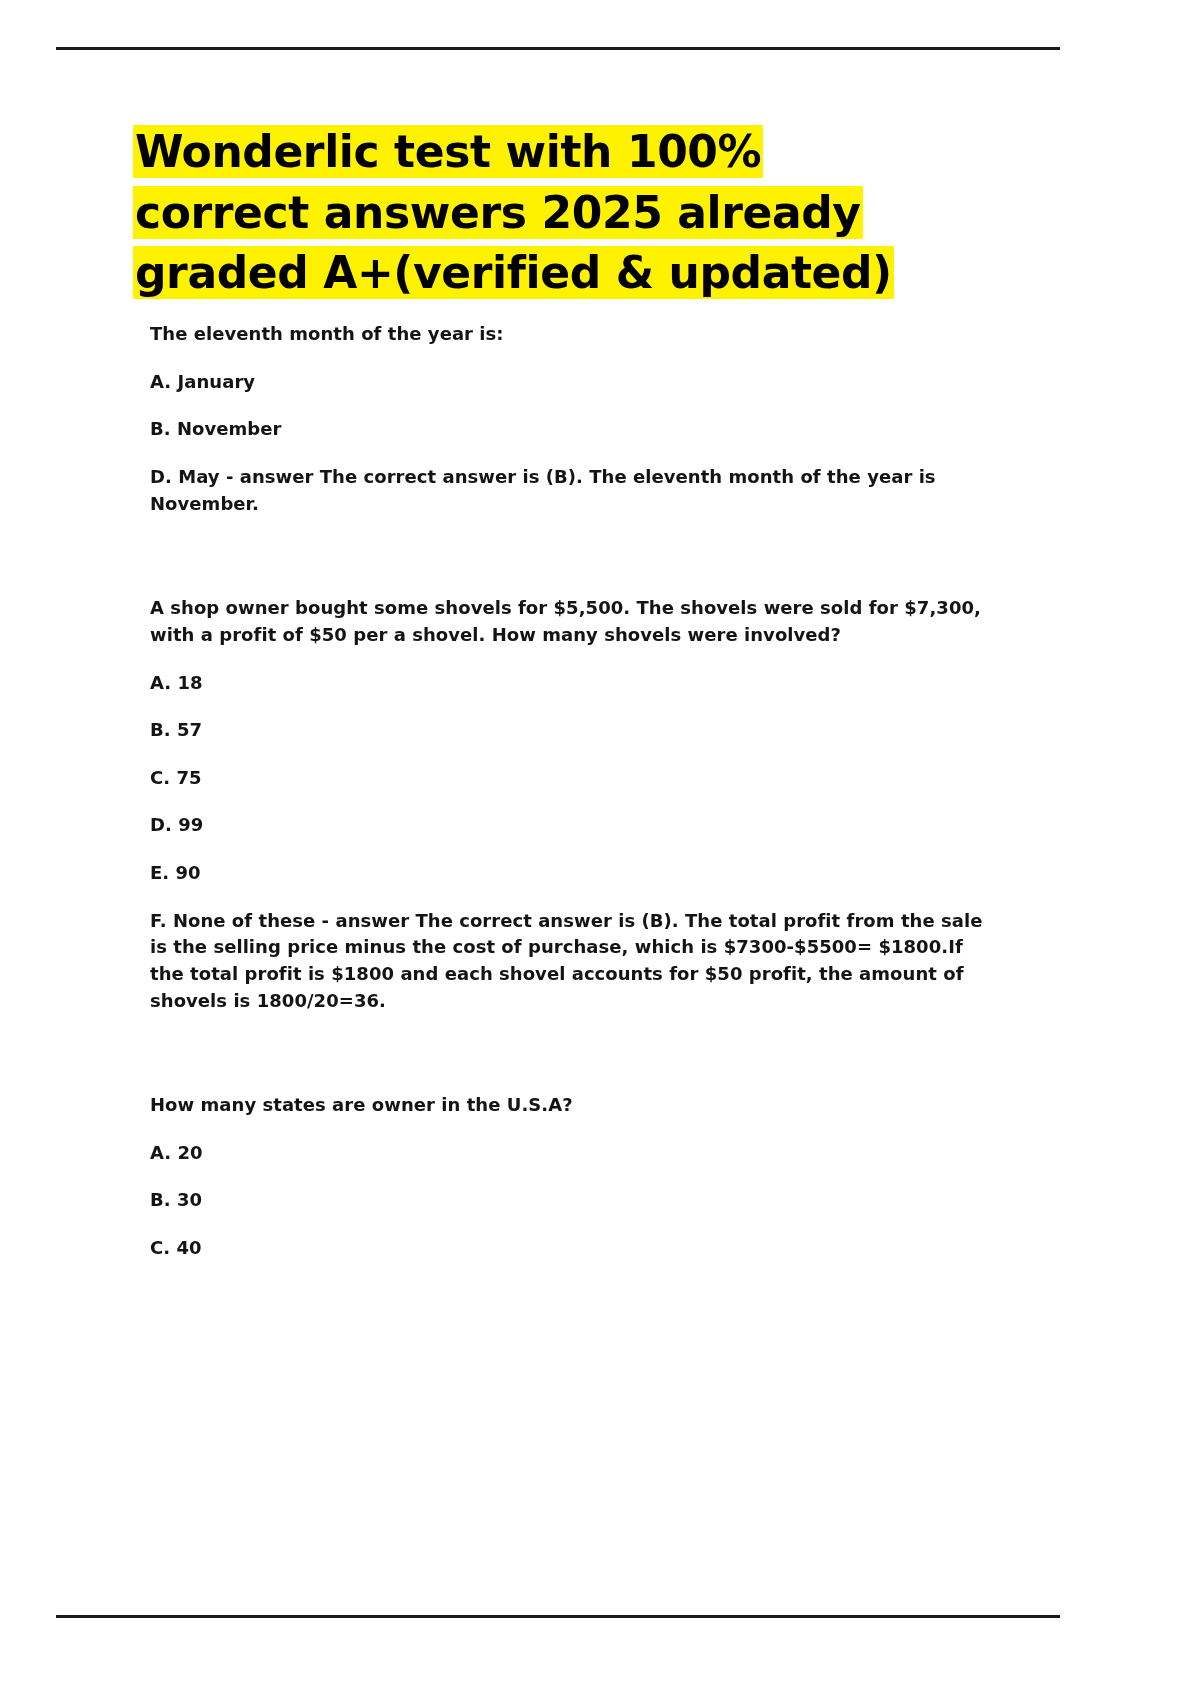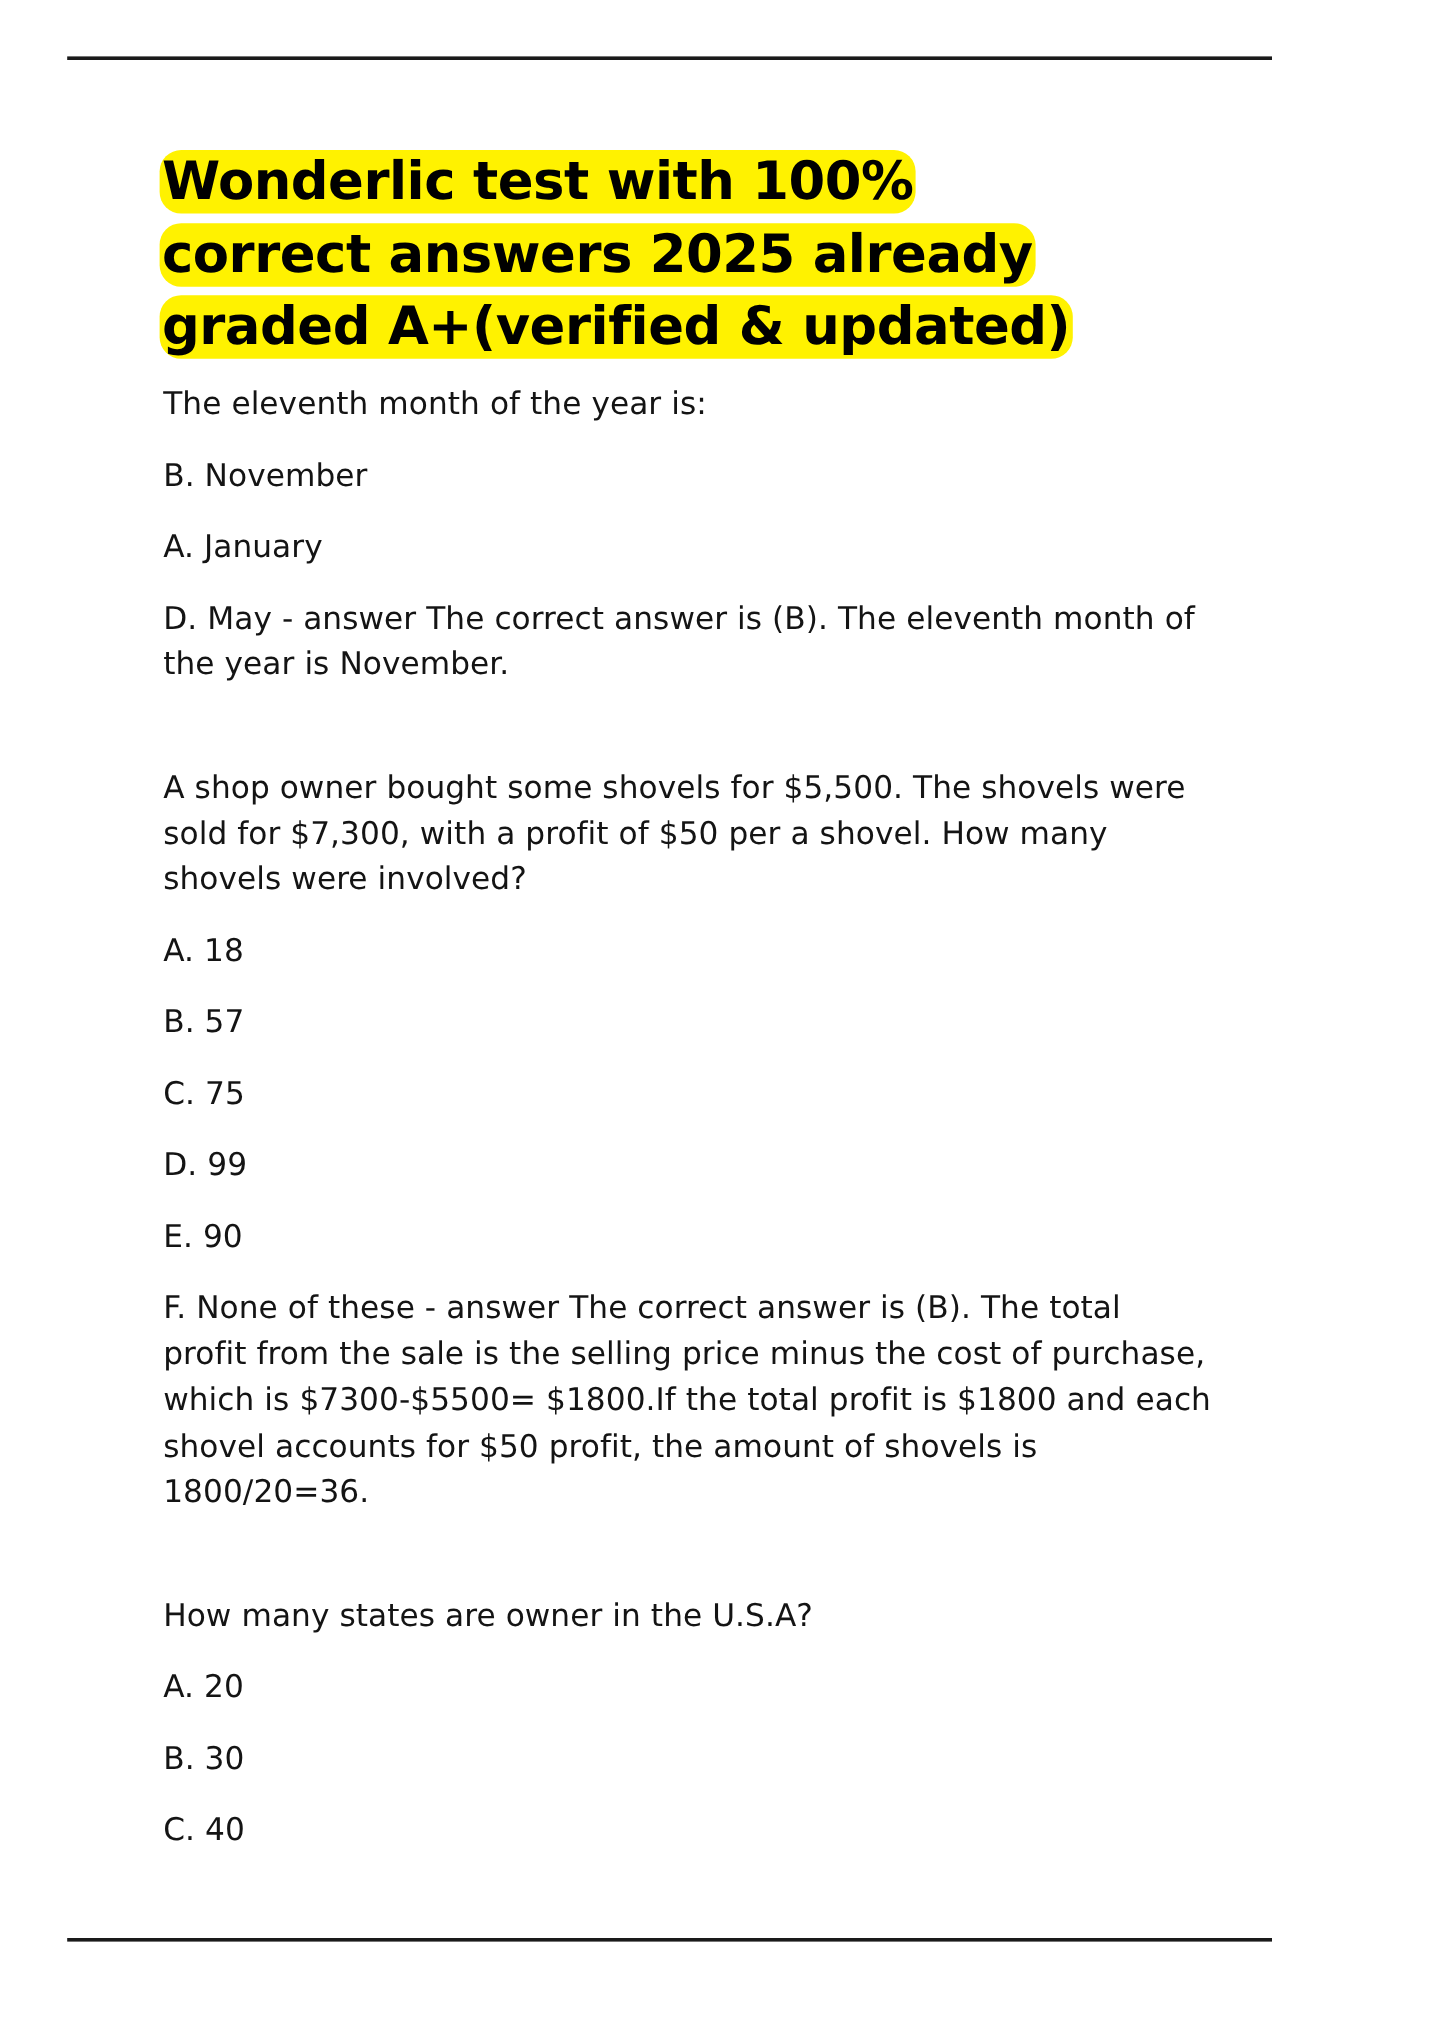--- a/index.html
+++ b/index.html
@@ -49,32 +49,31 @@
     line-height: 1.38;
     font-weight: 700;
     letter-spacing: -0.4px;
     color: #000000;
   }
   .doc-title .hl {
     background: #fff200;
     box-decoration-break: clone;
     -webkit-box-decoration-break: clone;
     padding: 1px 2px;
-    border-radius: 18px;
   }
 
   
   .q-stem,
   .opt,
   .ans {
-    font-size: 26px;
+    font-size: 18px;
     line-height: 1.48;
-    font-weight: 400;
+    font-weight: 700;
     color: #141414;
-    margin: 3px;
+    margin: 17px;
     letter-spacing: 0.05px;
   }
   .q-stem { margin-bottom: 21px; }
   .opt    { margin-bottom: 21px; }
   .ans    { margin-bottom: 21px; }
 
   .block { margin-bottom: 0; }
   .gap-md { height: 40px; }
 
   .spacer-bottom { height: 300px; }
@@ -85,22 +84,22 @@
 <div class="page">
 
   <div class="rule top"></div>
 
   <div class="content">
 
     <h1 class="doc-title"><span class="hl">Wonderlic test with 100%</span><br><span class="hl">correct answers 2025 already</span><br><span class="hl">graded A+(verified &amp; updated)</span></h1>
 
     <div class="block">
       <p class="q-stem">The eleventh month of the year is:</p>
+      <p class="opt">A. January</p>
       <p class="opt">B. November</p>
-      <p class="opt">A. January</p>
       <p class="ans">D. May - answer The correct answer is (B). The eleventh month of the year is November.</p>
     </div>
 
     <div class="gap-md"></div>
 
     <div class="block">
       <p class="q-stem">A shop owner bought some shovels for $5,500. The shovels were sold for $7,300, with a profit of $50 per a shovel. How many shovels were involved?</p>
       <p class="opt">A. 18</p>
       <p class="opt">B. 57</p>
       <p class="opt">C. 75</p>

